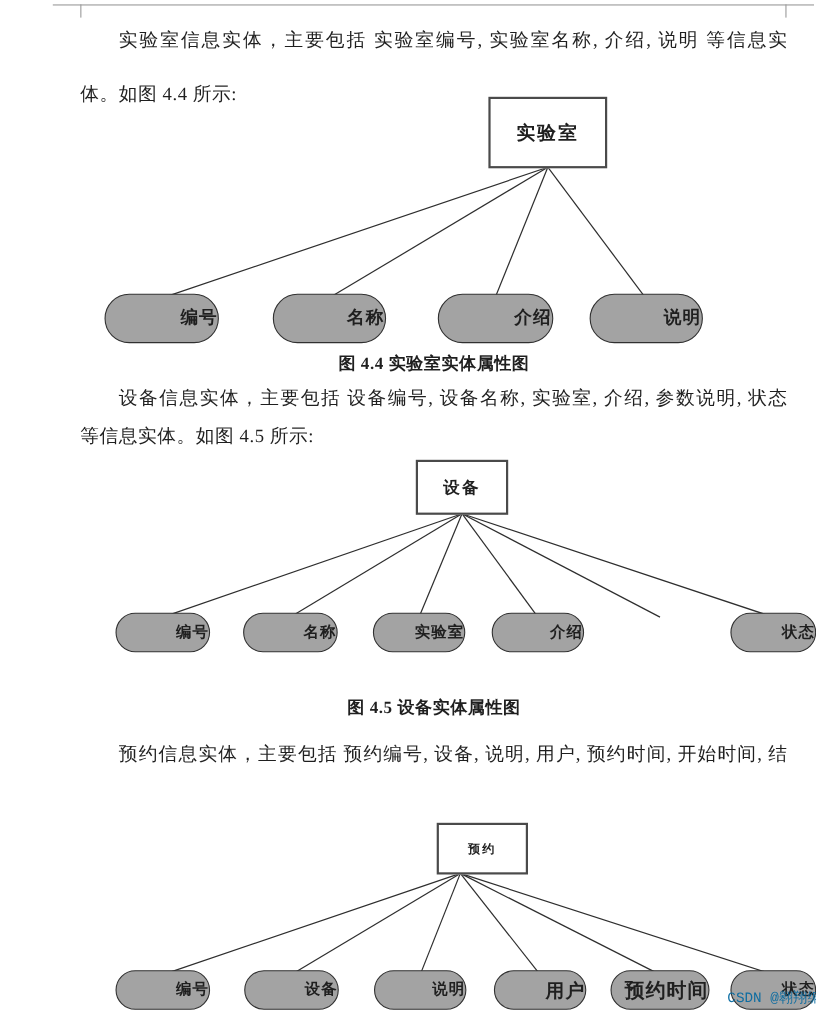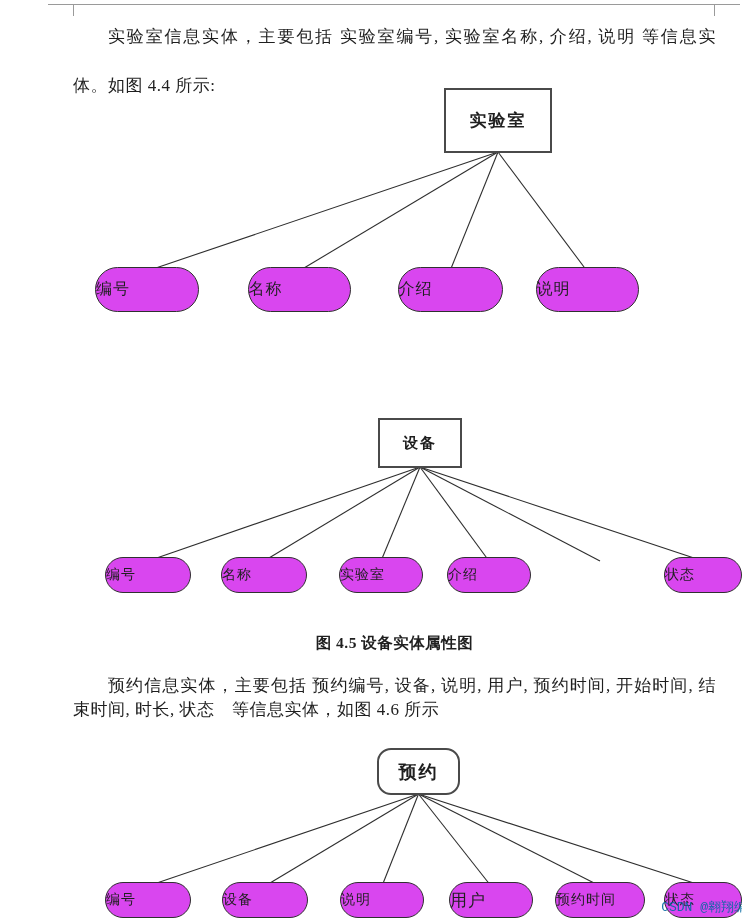--- a/index.html
+++ b/index.html
@@ -19,44 +19,45 @@
     position:absolute;left:73px;width:643px;text-align:center;
     font-size:15.5px;font-weight:600;letter-spacing:0.5px;
   }
   #figures{position:absolute;left:0;top:0;width:742px;height:919px;}
   svg.lines{position:absolute;left:0;top:0;}
   .entity-box{
     position:absolute;box-sizing:border-box;border:2px solid #4a4a4a;background:#fff;
     display:flex;align-items:center;justify-content:center;font-weight:700;letter-spacing:2px;
   }
   .attr{
-    position:absolute;box-sizing:border-box;border:1.5px solid #303030;background:#d946ef;
-    display:flex;align-items:center;justify-content:flex-start;font-weight:400;letter-spacing:1px;
+    position:absolute;box-sizing:border-box;border:1.5px solid #303030;background:#a3a3a3;
+    display:flex;align-items:center;justify-content:flex-end;font-weight:700;letter-spacing:1px;
   }
   .watermark{
     position:absolute;top:898px;right:1px;z-index:6;
     font-family:Liberation Mono, monospace;
     font-size:13px;color:#0369a1;opacity:.92;white-space:nowrap;
   }
 </style>
 </head>
 <body>
 
 <div class="page">
 
   <div class="rule-h"></div>
   <div class="tick" style="left:73px"></div>
   <div class="tick" style="left:714px"></div>
 
   <div class="bodyline indent just" style="top:27px">实验室信息实体，主要包括 实验室编号, 实验室名称, 介绍, 说明 等信息实</div>
   <div class="bodyline" style="top:76px">体。如图 4.4 所示:</div>
 
+  <div class="bodyline indent just" style="top:352px">设备信息实体，主要包括 设备编号, 设备名称, 实验室, 介绍, 参数说明, 状态</div>
+  <div class="bodyline" style="top:387px">等信息实体。如图 4.5 所示:</div>
 
   <div class="bodyline indent just" style="top:676px">预约信息实体，主要包括 预约编号, 设备, 说明, 用户, 预约时间, 开始时间, 结</div>
-  <div class="bodyline" style="top:700px">束时间, 时长, 状态　等信息实体，如图 4.6 所示</div>
 
   <div id="figures">
       <svg width="742" height="919" class="lines">
         <line x1="498" y1="152" x2="147" y2="271" stroke="#2e2e2e" stroke-width="1.1"></line>
         <line x1="498" y1="152" x2="299" y2="271" stroke="#2e2e2e" stroke-width="1.1"></line>
         <line x1="498" y1="152" x2="450" y2="271" stroke="#2e2e2e" stroke-width="1.1"></line>
         <line x1="498" y1="152" x2="587" y2="271" stroke="#2e2e2e" stroke-width="1.1"></line>
         <line x1="420" y1="467" x2="148" y2="561" stroke="#2e2e2e" stroke-width="1.1"></line>
         <line x1="420" y1="467" x2="264" y2="561" stroke="#2e2e2e" stroke-width="1.1"></line>
         <line x1="420" y1="467" x2="381" y2="561" stroke="#2e2e2e" stroke-width="1.1"></line>
@@ -96,39 +97,40 @@
       </div>
       <div class="attr" style="left: 339px; top: 557px; width: 84px; height: 36px; border-radius: 18px; font-size: 14px;">
         <span>实验室</span>
       </div>
       <div class="attr" style="left: 447px; top: 557px; width: 84px; height: 36px; border-radius: 18px; font-size: 14px;">
         <span>介绍</span>
       </div>
       <div class="attr" style="left: 664px; top: 557px; width: 78px; height: 36px; border-radius: 18px; font-size: 14px;">
         <span>状态</span>
       </div>
-      <div class="entity-box" style="left: 377px; top: 748px; width: 83px; height: 47px; font-size: 18px; border-radius: 14px;">
+      <div class="entity-box" style="left: 397px; top: 748px; width: 83px; height: 47px; font-size: 11px;">
         <span>预约</span>
       </div>
       <div class="attr" style="left: 105px; top: 882px; width: 86px; height: 36px; border-radius: 18px; font-size: 14px;">
         <span>编号</span>
       </div>
       <div class="attr" style="left: 222px; top: 882px; width: 86px; height: 36px; border-radius: 18px; font-size: 14px;">
         <span>设备</span>
       </div>
       <div class="attr" style="left: 340px; top: 882px; width: 84px; height: 36px; border-radius: 18px; font-size: 14px;">
         <span>说明</span>
       </div>
       <div class="attr" style="left: 449px; top: 882px; width: 84px; height: 36px; border-radius: 18px; font-size: 17px;">
         <span>用户</span>
       </div>
-      <div class="attr" style="left: 555px; top: 882px; width: 90px; height: 36px; border-radius: 18px; font-size: 14px;">
+      <div class="attr" style="left: 555px; top: 882px; width: 90px; height: 36px; border-radius: 18px; font-size: 18px;">
         <span>预约时间</span>
       </div>
       <div class="attr" style="left: 664px; top: 882px; width: 78px; height: 36px; border-radius: 18px; font-size: 14px;">
         <span>状态</span>
       </div>
     </div>
 
+  <div class="caption" style="top:320px">图 4.4 实验室实体属性图</div>
   <div class="caption" style="top:633px">图 4.5 设备实体属性图</div>
 
   <div class="watermark">CSDN @翱翔编程</div>
 </div>
 
 </body></html>

